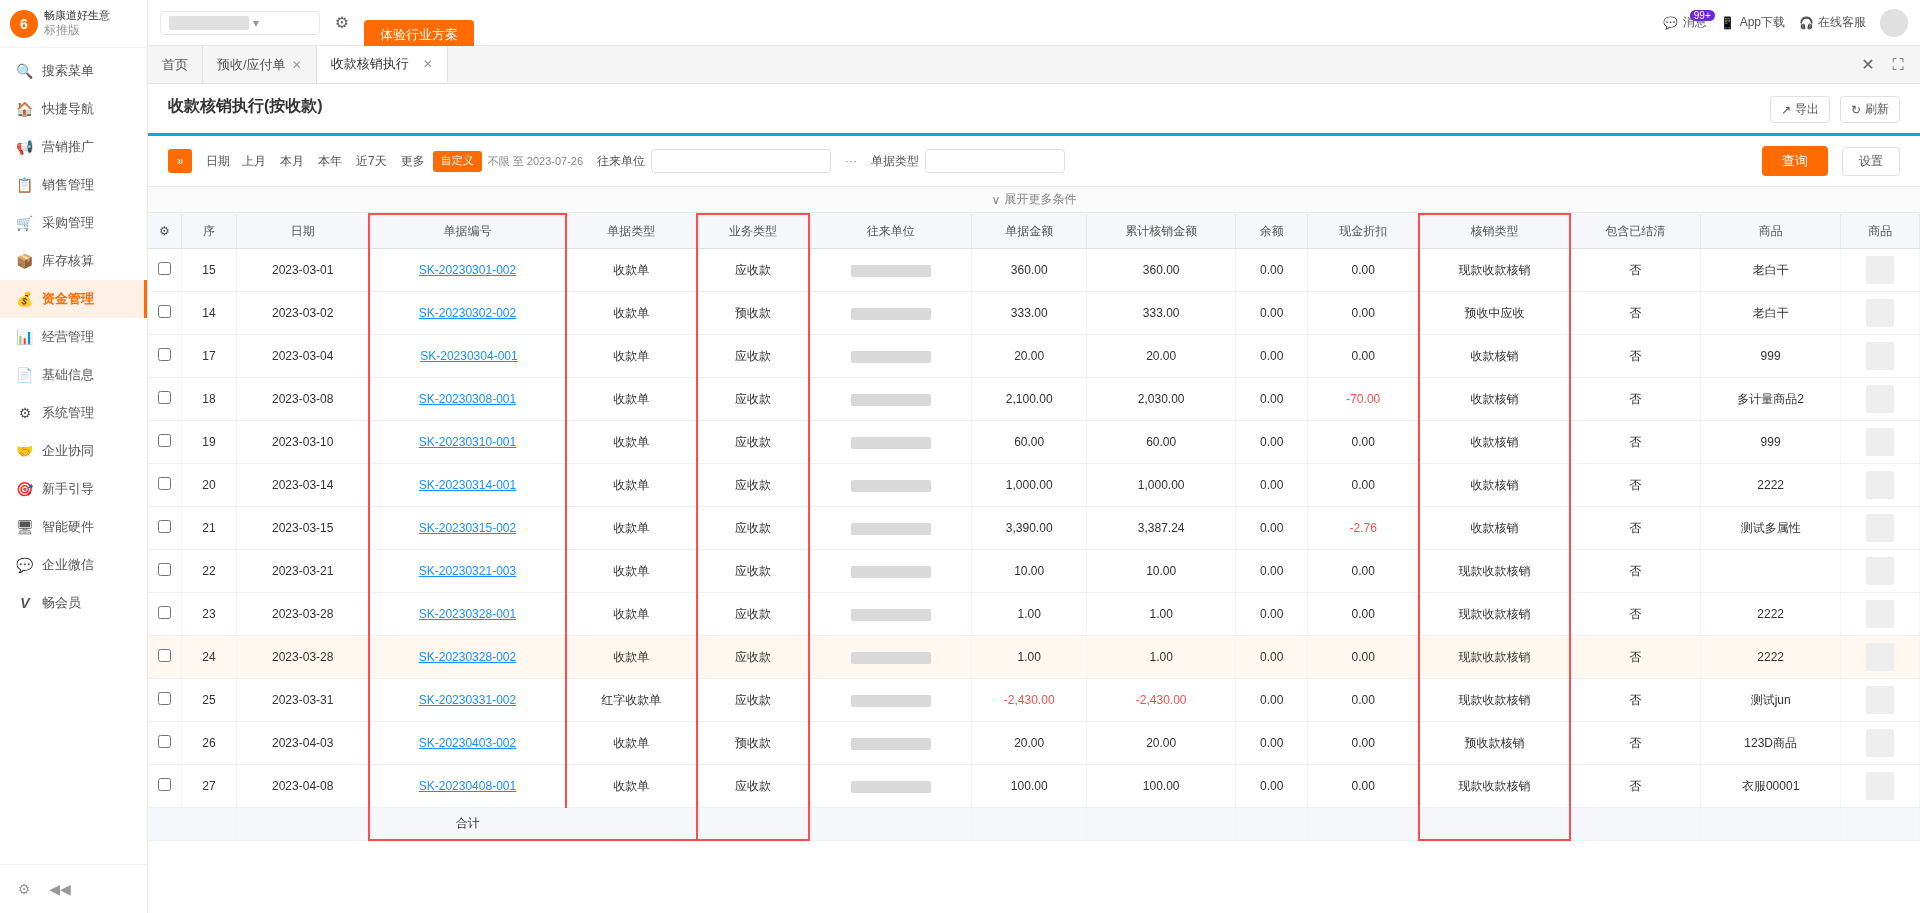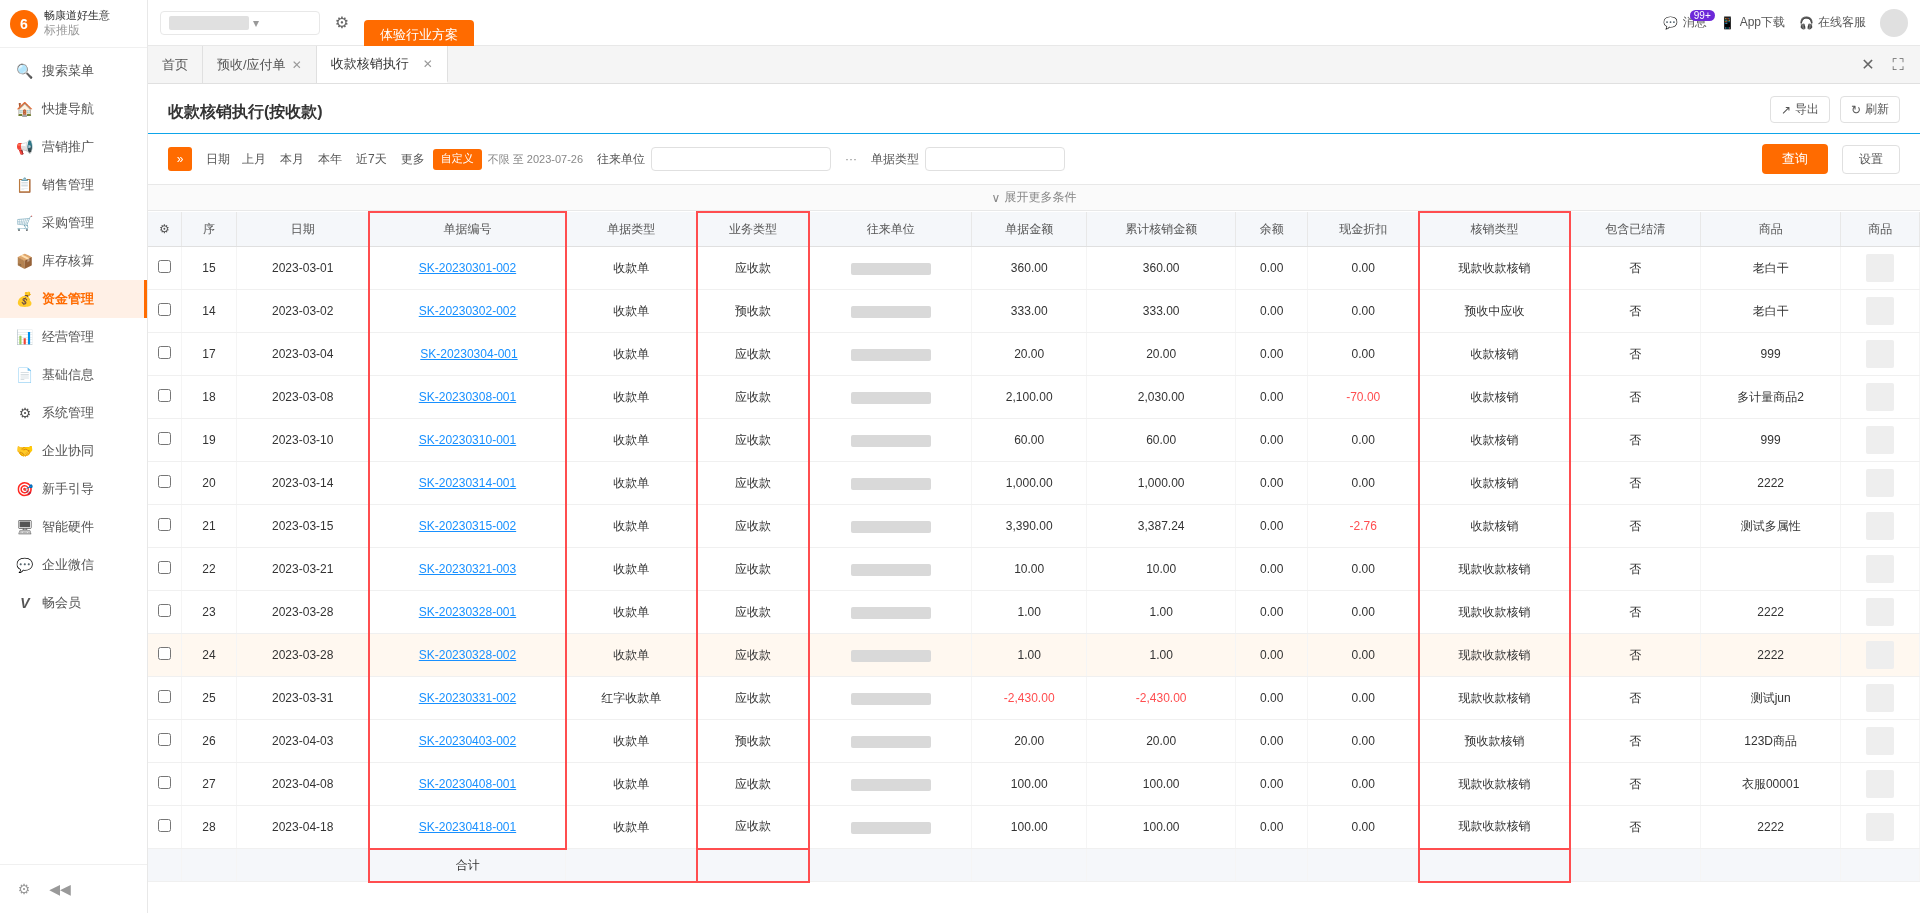--- a/index.html
+++ b/index.html
@@ -39,21 +39,21 @@
     .tab.active { background: #fff; color: #333; font-weight: 500; border-bottom: 2px solid #fff; gap: 14px; }
     .tab .tab-close { font-size: 12px; color: #999; cursor: pointer; }
     .tab:first-child { background: transparent; border-bottom: none; }
     .tabbar-right { margin-left: auto; display: flex; align-items: center; gap: 6px; padding-right: 10px; }
     .tabbar-right .icon-btn { width: 24px; height: 24px; display: flex; align-items: center; justify-content: center; cursor: pointer; color: #666; font-size: 16px; }
 
     
     .page-content { flex: 1; overflow: hidden; display: flex; flex-direction: column; background: #f5f7fa; padding: 0; }
 
     
-    .page-header { background: #fff; padding: 12px 20px 10px; border-bottom: 1px solid #0ea5e9; display: flex; align-items: flex-end; justify-content: space-between; }
+    .page-header { background: #fff; padding: 12px 20px 10px; border-bottom: 3px solid #0ea5e9; display: flex; align-items: flex-start; justify-content: space-between; }
     .page-title { font-size: 16px; font-weight: bold; color: #333; }
     .page-header-actions { display: flex; gap: 10px; }
     .header-action-btn { display: flex; align-items: center; gap: 4px; padding: 4px 10px; border: 1px solid #e0e0e0; border-radius: 4px; cursor: pointer; color: #555; font-size: 12px; background: #fff; }
 
     
     .filter-area { background: #fff; padding: 10px 20px; border-bottom: 1px solid #e8e8e8; }
     .filter-row { display: flex; align-items: center; gap: 14px; flex-wrap: wrap; }
     .filter-item { display: flex; align-items: center; gap: 6px; font-size: 12px; color: #555; }
     .filter-label { color: #555; white-space: nowrap; }
     .filter-date-btns { display: flex; gap: 2px; }
@@ -568,41 +568,20 @@
     <td>100.00</td>
     <td>0.00</td>
     <td>0.00</td>
     <td style="border-left:2px solid #ff4d4f;border-right:2px solid #ff4d4f;">现款收款核销</td>
     <td>否</td>
     <td>衣服00001</td>
     <td>
                 <div style="width:28px;height:28px;background:#eee;border-radius:2px;margin:auto;"></div>
               </td>
   </tr>
-            <tr>
-    <td style="text-align:center;">
-      <input type="checkbox" style="">
-    </td>
-    <td>28</td>
-    <td>2023-04-18</td>
-    <td style="border-left:2px solid #ff4d4f;border-right:2px solid #ff4d4f;border-bottom:2px solid #ff4d4f;" class="link-cell">SK-20230418-001</td>
-    <td>收款单</td>
-    <td style="border-left:2px solid #ff4d4f;border-right:2px solid #ff4d4f;border-bottom:2px solid #ff4d4f;">应收款</td>
-    <td><span class="blurred" style="width:80px;"></span></td>
-    <td>100.00</td>
-    <td>100.00</td>
-    <td>0.00</td>
-    <td>0.00</td>
-    <td style="border-left:2px solid #ff4d4f;border-right:2px solid #ff4d4f;border-bottom:2px solid #ff4d4f;">现款收款核销</td>
-    <td>否</td>
-    <td>2222</td>
-    <td>
-                <div style="width:28px;height:28px;background:#eee;border-radius:2px;margin:auto;"></div>
-              </td>
-  </tr>
           </tbody>
         <tfoot>
           <tr class="footer-row">
             <td></td>
             <td></td>
             <td></td>
             <td style="border-left:2px solid #ff4d4f;border-bottom:2px solid #ff4d4f;">合计</td>
             <td style="border-bottom:2px solid #ff4d4f;"></td>
             <td style="border-left:2px solid #ff4d4f;border-right:2px solid #ff4d4f;border-bottom:2px solid #ff4d4f;"></td>
             <td></td>

